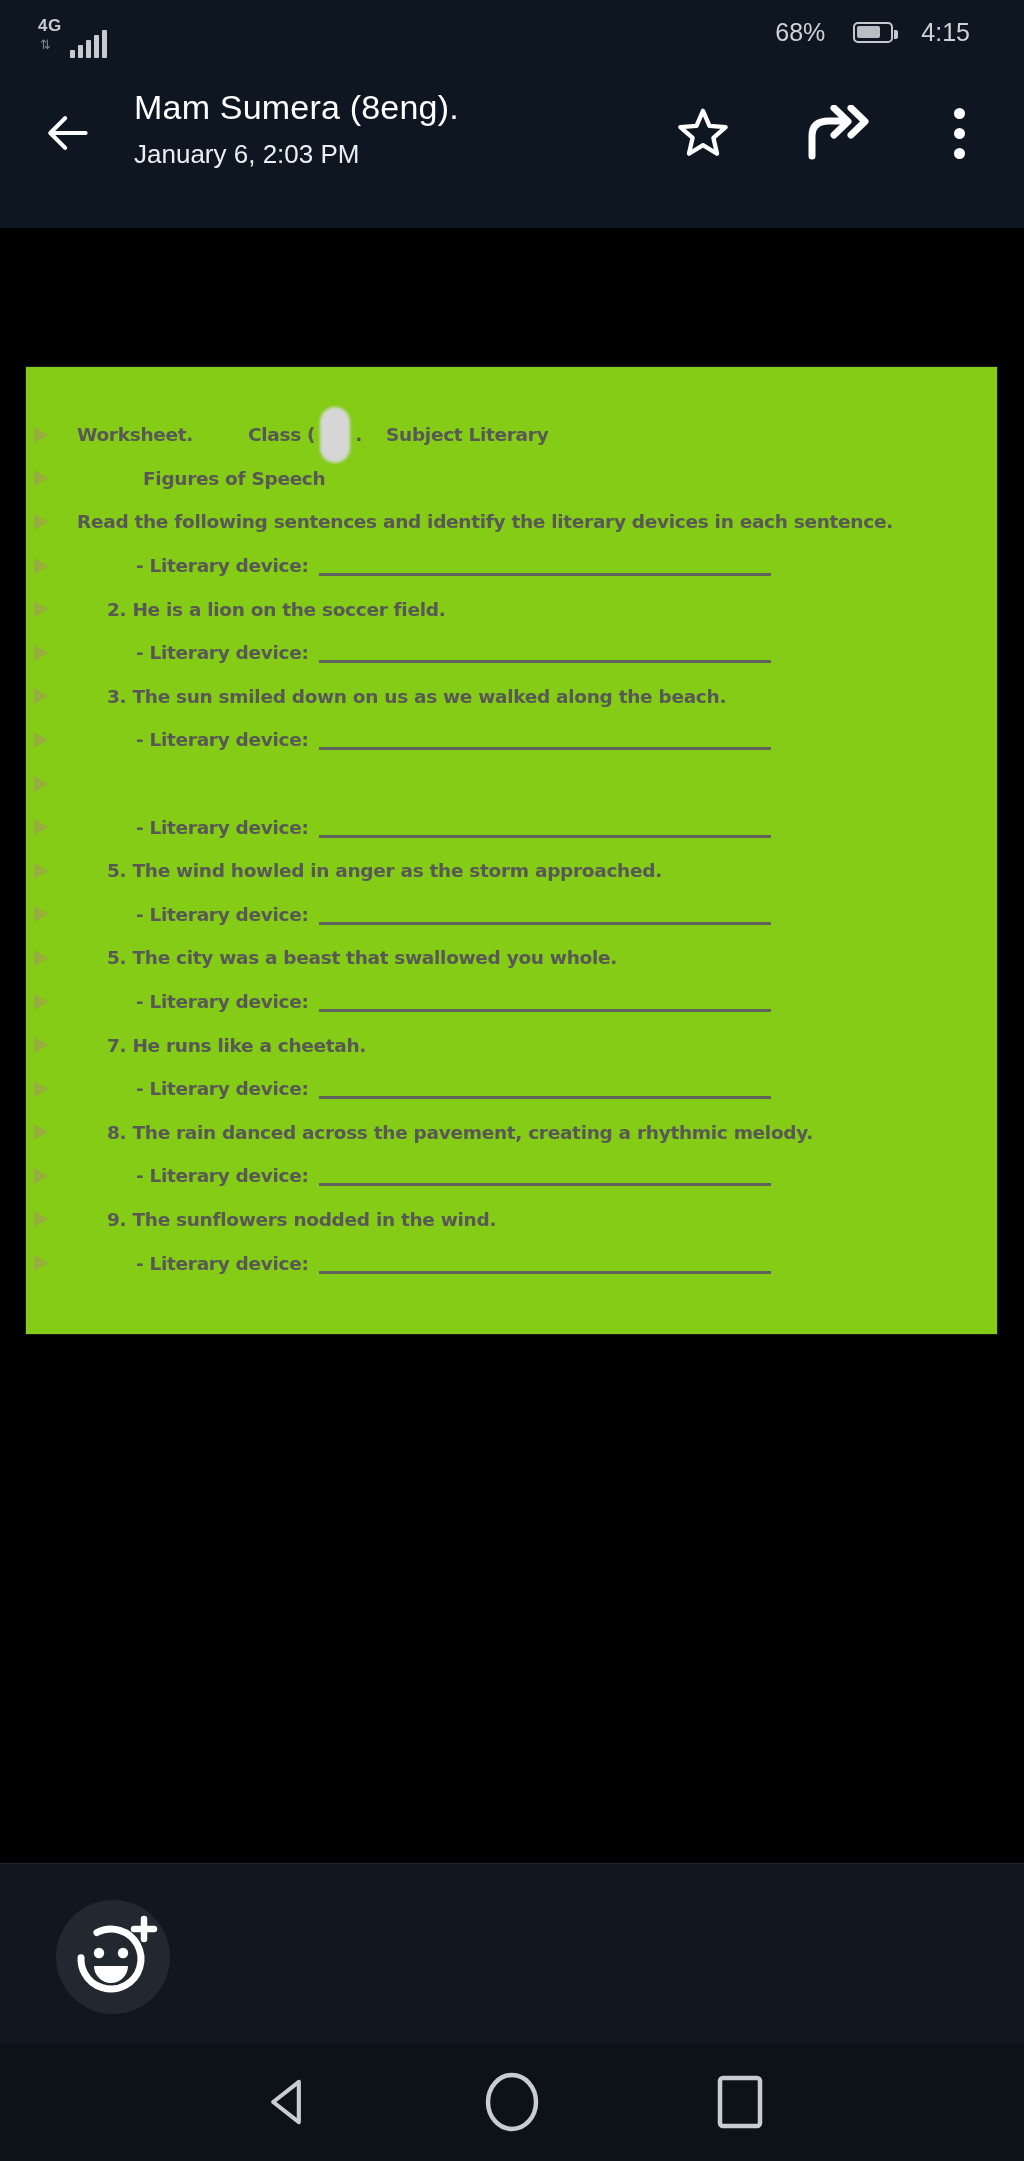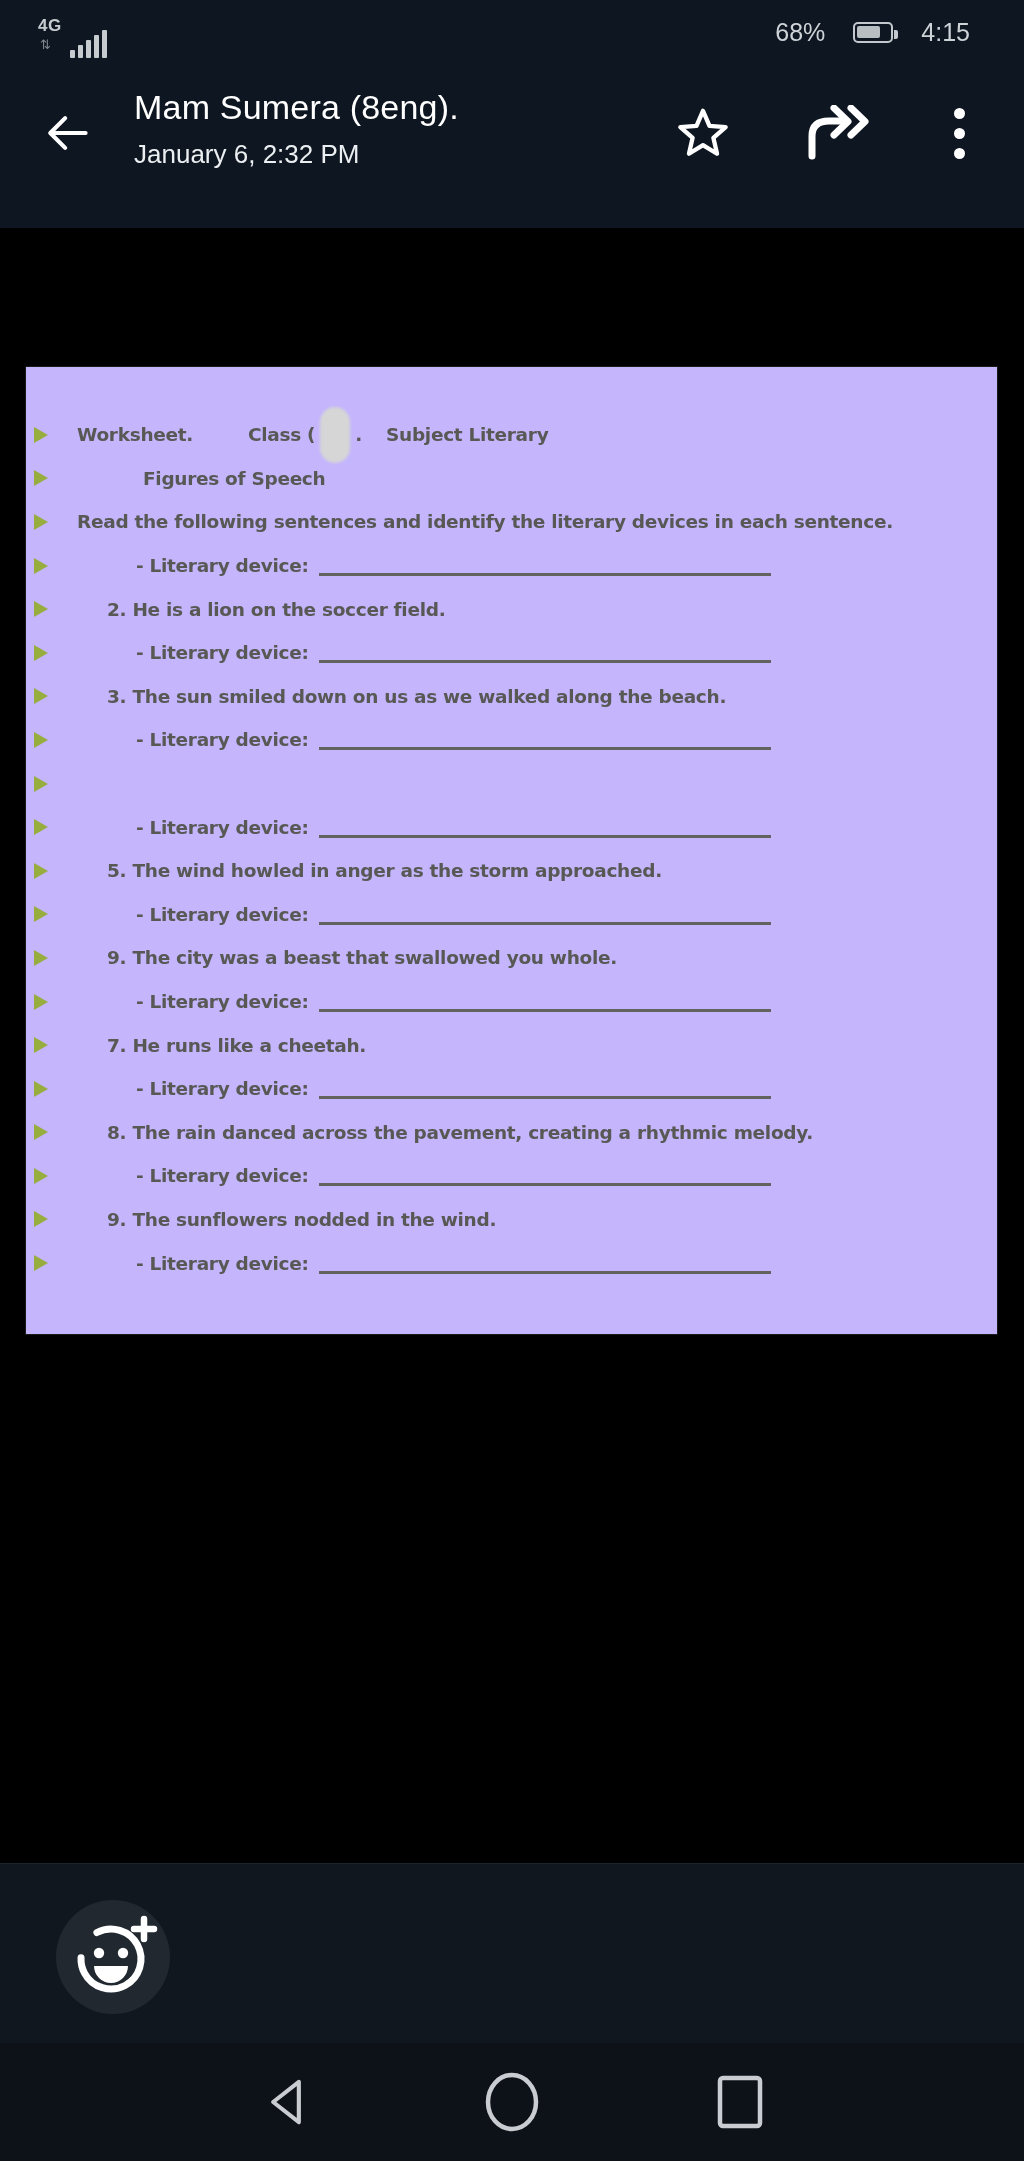--- a/index.html
+++ b/index.html
@@ -40,21 +40,21 @@
   .dots i { width:11px; height:11px; border-radius:50%; background:#fff; }
 
   
   .photo-area { position:absolute; left:0; top:228px; width:1024px; height:1635px; background:#000; }
   .green-dot { position:absolute; left:910px; top:382px; width:27px; height:27px; border-radius:50%;
                background:#2ce08e; box-shadow:0 0 12px 4px rgba(44,224,142,0.30); }
 
   
   .worksheet {
     position:absolute; left:25px; top:366px; width:973px; height:969px;
-    background:#c4b5fd; box-shadow:0 0 0 1px #1a1a1a inset;
+    background:#84cc16; box-shadow:0 0 0 1px #1a1a1a inset;
     font-family:"DejaVu Sans", sans-serif; font-weight:bold;
     color:#585855; font-size:18.5px; letter-spacing:-0.3px;
     padding-top:47px; overflow:hidden;
   }
   .ws-row { position:relative; height:43.6px; display:flex; align-items:center; }
   .bullet { position:absolute; left:9px; top:50%; margin-top:-8px; width:0; height:0;
             border-left:14px solid #97ae3f; border-top:8px solid transparent; border-bottom:8px solid transparent; }
   .ind-a { margin-left:52px; }
   .ind-b { margin-left:118px; }
   .ind-c { margin-left:82px; }
@@ -110,21 +110,21 @@
     </div>
 
     <div class="appheader">
       <div class="back-btn">
         <svg width="52" height="52" viewBox="0 0 56 56">
           <path d="M48 28 H12 M26 12 L10 28 L26 44" fill="none" stroke="#ffffff" stroke-width="4.5" stroke-linecap="round" stroke-linejoin="round"></path>
         </svg>
       </div>
       <div class="hdr-texts">
         <div class="hdr-title">Mam Sumera (8eng).</div>
-        <div class="hdr-sub">January 6, 2:32 PM</div>
+        <div class="hdr-sub">January 6, 2:03 PM</div>
       </div>
       <div class="hdr-icon star-btn">
         <svg width="54" height="54" viewBox="0 0 50 50">
           <path d="M25 4.5 L31 18.4 L46 19.6 L34.6 29.5 L38 44.2 L25 36.3 L12 44.2 L15.4 29.5 L4 19.6 L19 18.4 Z" fill="none" stroke="#ffffff" stroke-width="4" stroke-linejoin="round"></path>
         </svg>
       </div>
       <div class="hdr-icon forward-btn">
         <svg width="70" height="56" viewBox="0 0 70 56">
           <path d="M9 51 V31 Q9 16 26 16 H40" fill="none" stroke="#ffffff" stroke-width="7" stroke-linecap="round"></path>
           <path d="M31 3 L45 16.5 L31 30" fill="none" stroke="#ffffff" stroke-width="7" stroke-linecap="round" stroke-linejoin="round"></path>
@@ -206,21 +206,21 @@
       <span class="ind-c">5. The wind howled in anger as the storm approached.</span>
     </div>
     <div class="ws-row">
       <span class="bullet"></span>
       <span class="ind-d">- Literary device:</span>
       <span class="blank-line"></span>
     </div>
 
     <div class="ws-row">
       <span class="bullet"></span>
-      <span class="ind-c">9. The city was a beast that swallowed you whole.</span>
+      <span class="ind-c">5. The city was a beast that swallowed you whole.</span>
     </div>
     <div class="ws-row">
       <span class="bullet"></span>
       <span class="ind-d">- Literary device:</span>
       <span class="blank-line"></span>
     </div>
 
     <div class="ws-row">
       <span class="bullet"></span>
       <span class="ind-c">7. He runs like a cheetah.</span>

